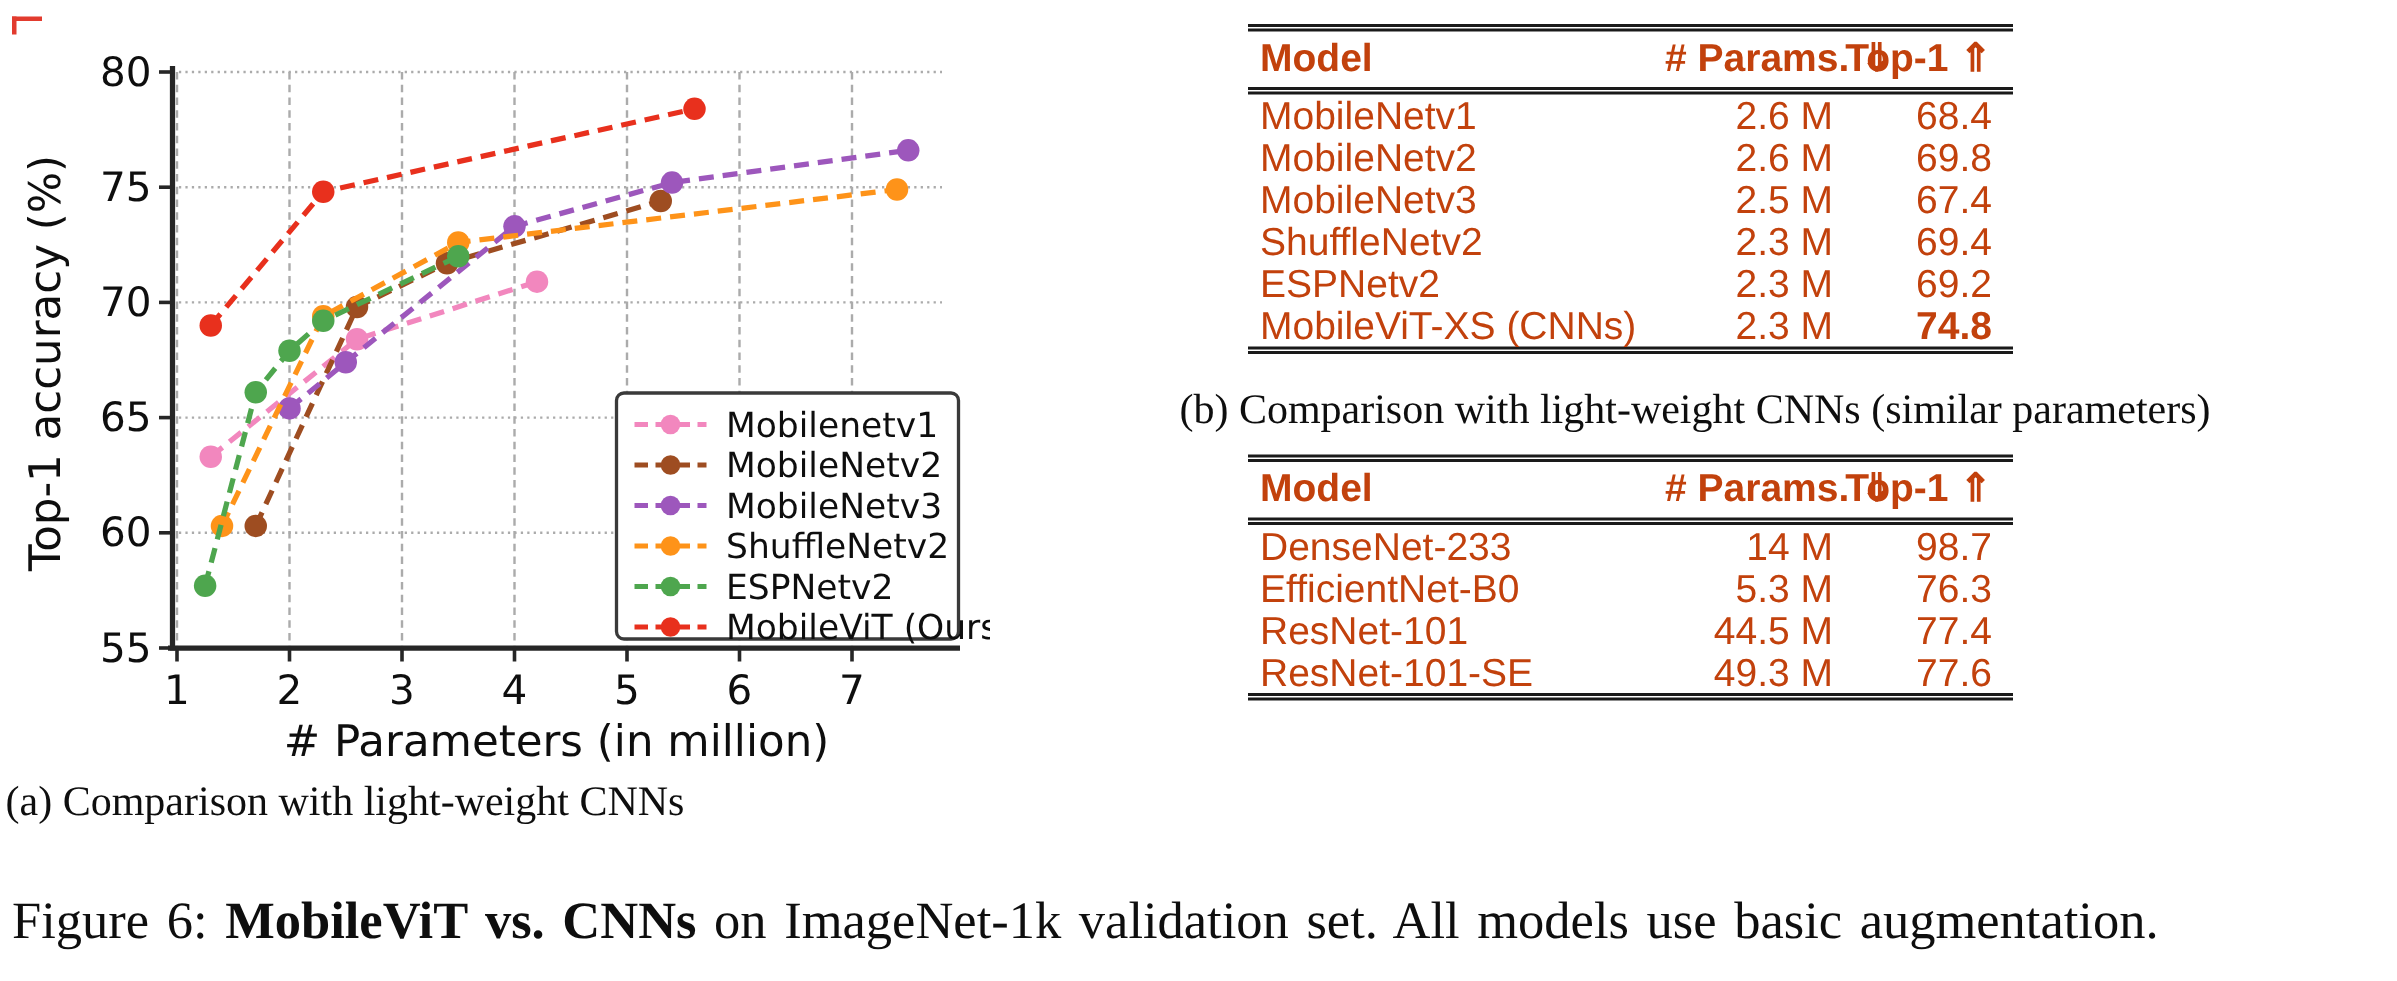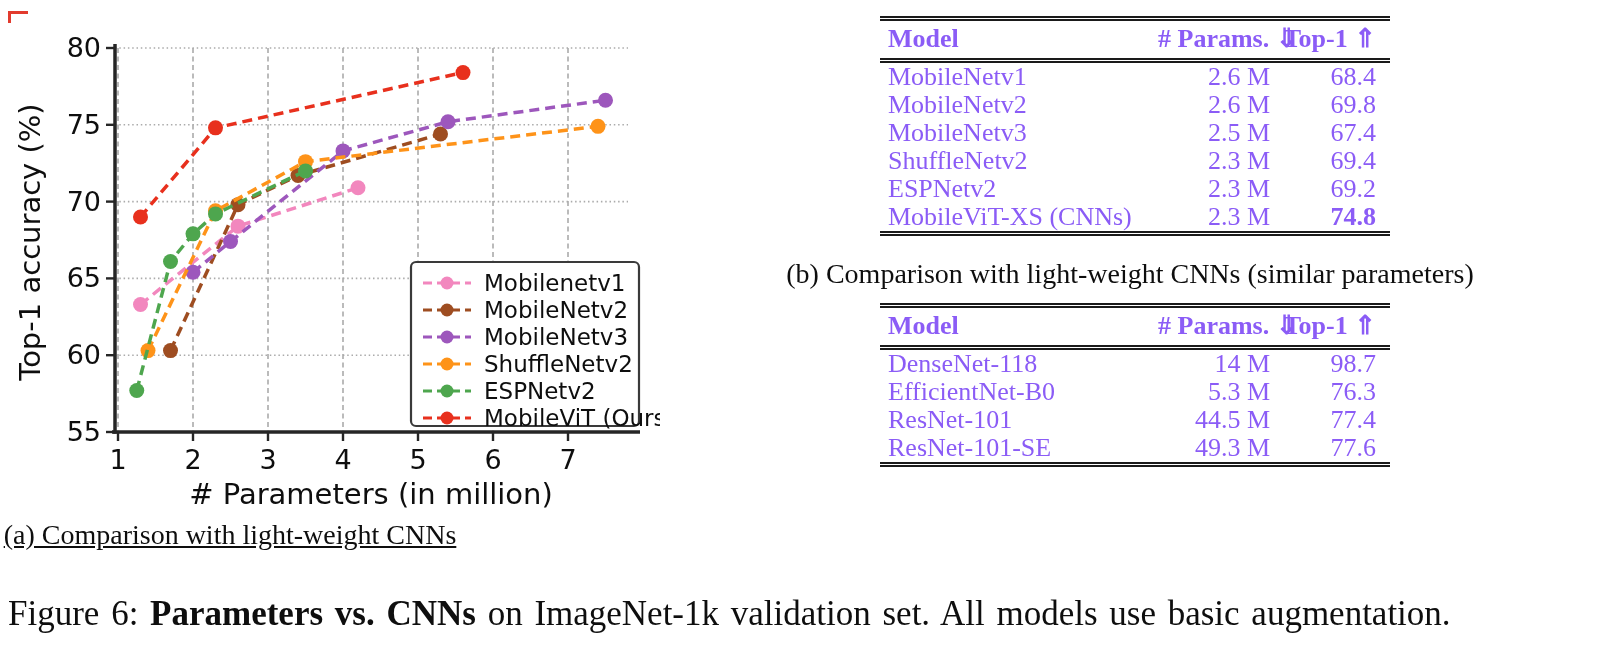--- a/index.html
+++ b/index.html
@@ -1,33 +1,33 @@
 <!DOCTYPE html>
 <html><head>
 <meta charset="utf-8">
 <style>
   html,body{margin:0;padding:0;background:#ffffff;}
   .page{position:relative;width:1598px;height:654px;background:#fff;overflow:hidden;
         font-family:"Liberation Serif",serif;color:#0e0e0e;}
   .redmark{position:absolute;left:8px;top:11px;width:17px;height:9px;
            border-top:3px solid #E23B2E;border-left:3px solid #E23B2E;}
   #chart{position:absolute;left:0;top:0;}
-  .ptable{position:absolute;left:880px;width:498px;border-collapse:collapse;table-layout:fixed;
-          font-family:Liberation Serif, serif;font-size:26px;color:#8b5cf6;
+  .ptable{position:absolute;left:832px;width:498px;border-collapse:collapse;table-layout:fixed;
+          font-family:Liberation Sans, sans-serif;font-size:26px;color:#c2410c;
           border-top:5px double #1a1a1a;border-bottom:5px double #1a1a1a;}
   .ptable.light{top:16px;}
   .ptable.heavy{top:303px;}
   .ptable th{font-weight:bold;border-bottom:5px double #1a1a1a;padding:2px 0 4px;white-space:nowrap;}
   .ptable td{padding:0;line-height:28px;white-space:nowrap;}
   .ptable th:nth-child(1),.ptable td:nth-child(1){width:270px;text-align:left;padding-left:8px;}
   .ptable th:nth-child(2),.ptable td:nth-child(2){width:112px;text-align:right;padding-right:6px;}
   .ptable th:nth-child(3),.ptable td:nth-child(3){width:100px;text-align:right;padding-right:14px;}
   .ptable td.bold{font-weight:bold;}
   .subcap{position:absolute;font-size:28px;text-align:center;white-space:nowrap;}
-  .cap-a{left:0;width:460px;top:519px;text-decoration:underline;}
+  .cap-a{left:0;width:460px;top:519px;}
   .cap-b{left:662px;width:936px;top:258px;}
   .cap-c{left:662px;width:936px;top:519px;}
   .figcap{position:absolute;left:8px;top:594px;width:1584px;font-size:35px;word-spacing:3px;white-space:nowrap;}
 </style>
 </head>
 <body>
 
 <div class="page">
 
   <div class="redmark"></div>
@@ -173,21 +173,21 @@
   <table class="ptable heavy">
     <thead>
         <tr>
           <th>Model</th>
           <th># Params. ⇓</th>
           <th>Top-1 ⇑</th>
         </tr>
       </thead>
     <tbody>
         <tr>
-          <td>DenseNet-118</td>
+          <td>DenseNet-233</td>
           <td>14 M</td>
           <td>98.7</td>
         </tr>
         <tr>
           <td>EfficientNet-B0</td>
           <td>5.3 M</td>
           <td>76.3</td>
         </tr>
         <tr>
           <td>ResNet-101</td>
@@ -197,15 +197,15 @@
         <tr>
           <td>ResNet-101-SE</td>
           <td>49.3 M</td>
           <td>77.6</td>
         </tr>
       </tbody>
   </table>
 
   <div class="subcap cap-a">(a) Comparison with light-weight CNNs</div>
 
-  <div class="figcap"><span>Figure 6: </span><b>Parameters vs. CNNs</b><span> on ImageNet-1k validation set. All models use basic augmentation.</span></div>
+  <div class="figcap"><span>Figure 6: </span><b>MobileViT vs. CNNs</b><span> on ImageNet-1k validation set. All models use basic augmentation.</span></div>
 
 </div>
 
 </body></html>

